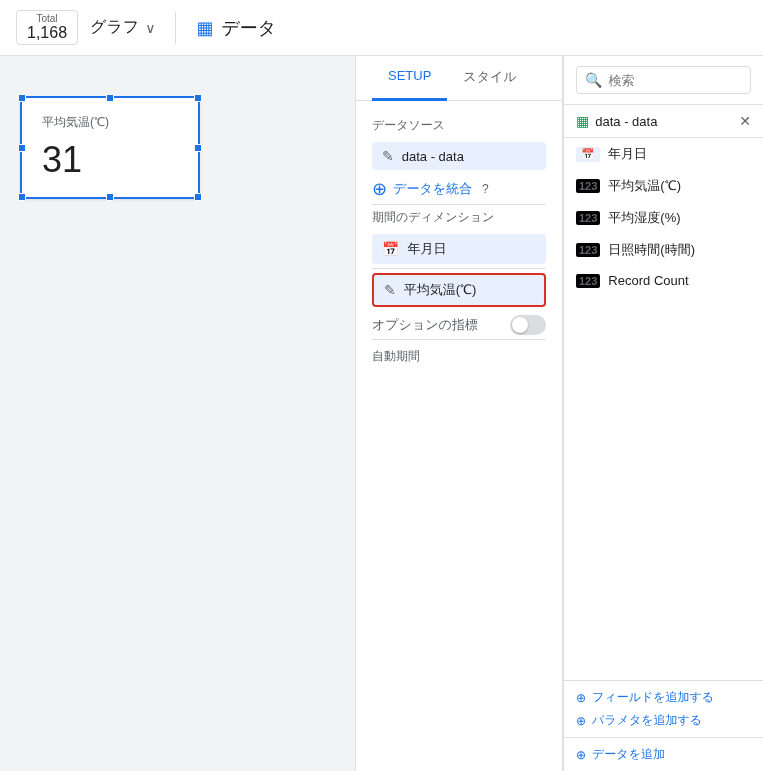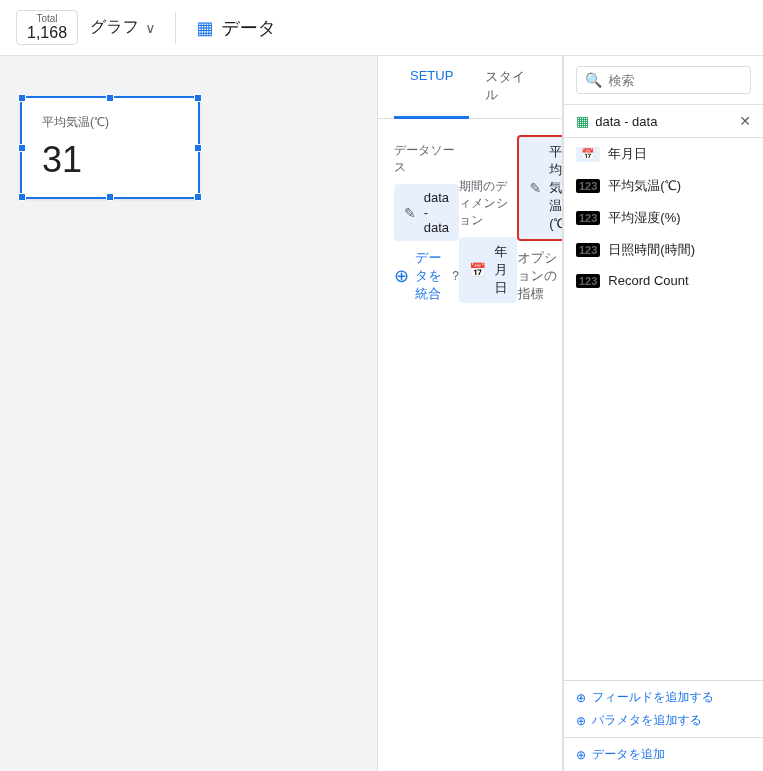--- a/index.html
+++ b/index.html
@@ -124,21 +124,21 @@
     .handle.tc { top: -4px; left: calc(50% - 4px); }
     .handle.tr { top: -4px; right: -4px; }
     .handle.ml { top: calc(50% - 4px); left: -4px; }
     .handle.mr { top: calc(50% - 4px); right: -4px; }
     .handle.bl { bottom: -4px; left: -4px; }
     .handle.bc { bottom: -4px; left: calc(50% - 4px); }
     .handle.br { bottom: -4px; right: -4px; }
 
     
     .setup-panel {
-      width: 186px;
+      width: 208px;
       background: #fff;
       border-left: 1px solid #e0e0e0;
       border-right: 1px solid #e0e0e0;
       display: flex;
       flex-direction: column;
       overflow-y: auto;
     }
 
     
     .tabs {
@@ -156,22 +156,21 @@
       margin-bottom: -1px;
     }
     .tab.active {
       color: #1a73e8;
       border-bottom-color: #1a73e8;
     }
 
     .panel-body {
       padding: 16px;
       display: flex;
-      flex-direction: row;
-      align-items: flex-end;
+      flex-direction: column;
     }
 
     .section-label {
       font-size: 12px;
       color: #5f6368;
       font-weight: 500;
       margin-bottom: 8px;
     }
 
     

